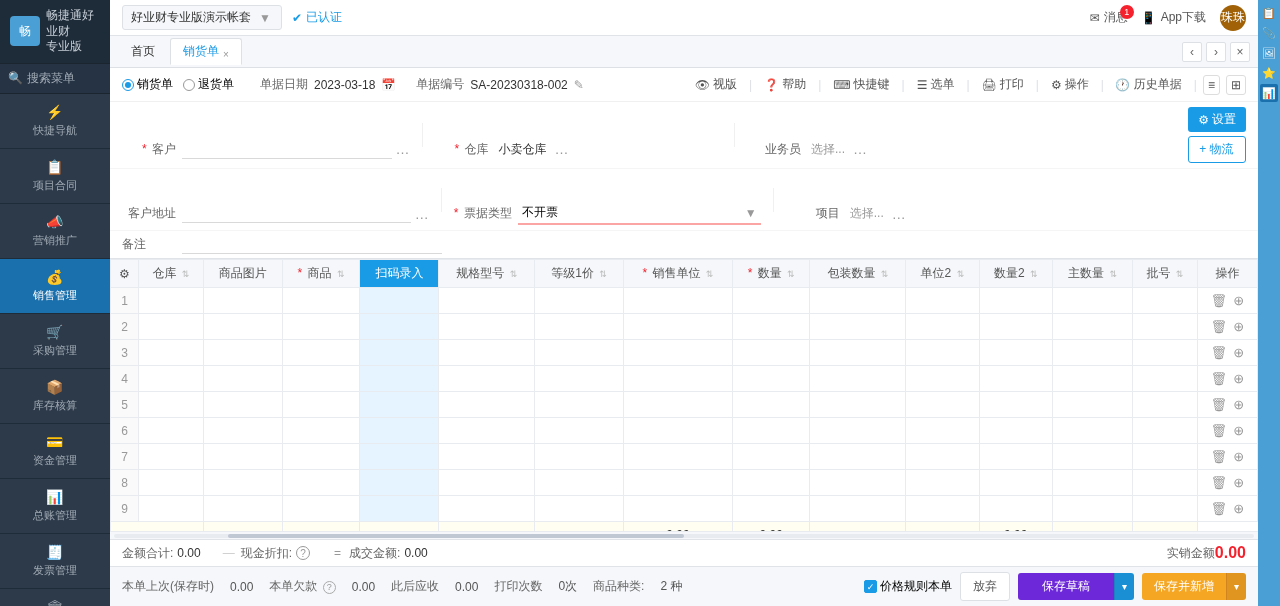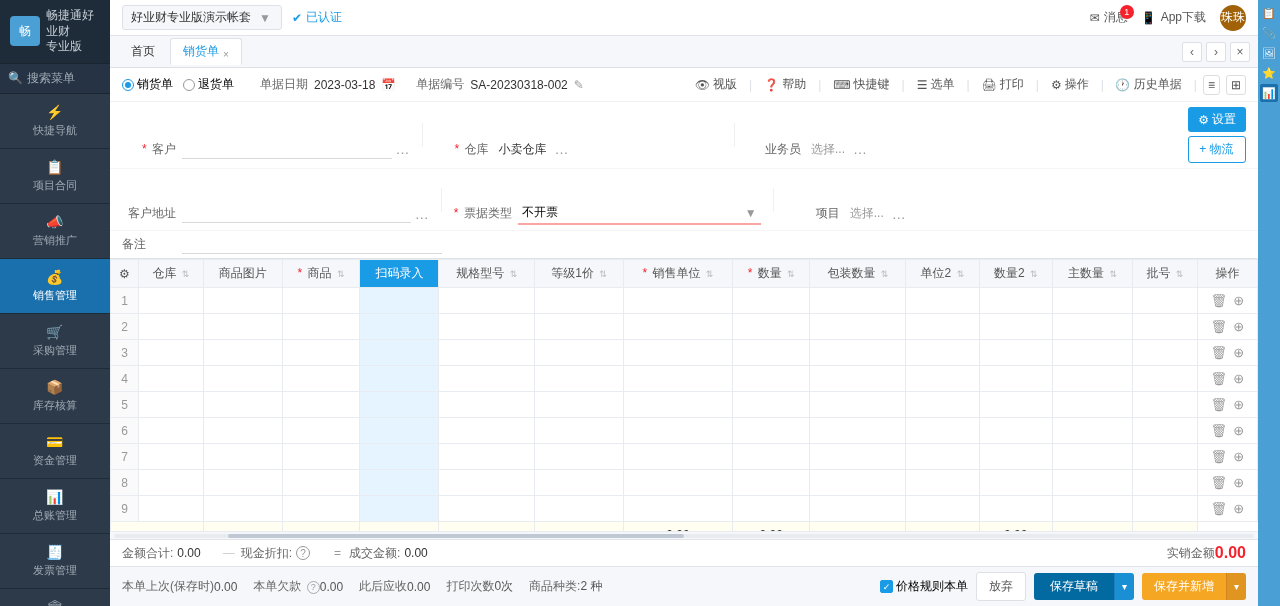--- a/index.html
+++ b/index.html
@@ -99,29 +99,29 @@
     .summary-value { color: #333; }
     .summary-dash { color: #ccc; margin: 0 6px; }
     .summary-help { width: 14px; height: 14px; border-radius: 50%; border: 1px solid #999; display: flex; align-items: center; justify-content: center; color: #999; font-size: 10px; cursor: pointer; }
     .summary-eq { color: #999; }
     .actual-amount { margin-left: auto; display: flex; align-items: center; }
     .actual-label { color: #666; }
     .actual-value { color: #f5222d; font-size: 16px; font-weight: bold; }
 
     
     .footer-bar { background: #f5f7fa; border-top: 1px solid #e0e4e8; padding: 5px 12px; display: flex; align-items: center; flex-shrink: 0; gap: 16px; }
-    .footer-item { display: flex; align-items: center; gap: 0; color: #555; }
+    .footer-item { display: flex; align-items: center; gap: 16px; color: #555; }
     .footer-label { color: #666; }
     .footer-help { width: 13px; height: 13px; border-radius: 50%; border: 1px solid #aaa; display: flex; align-items: center; justify-content: center; color: #999; font-size: 9px; cursor: pointer; }
     .footer-right { margin-left: auto; display: flex; align-items: center; gap: 8px; }
     .checkbox-item { display: flex; align-items: center; gap: 3px; cursor: pointer; }
     .checkbox { width: 13px; height: 13px; border: 1.5px solid #1a9be6; border-radius: 2px; background: #1a9be6; display: flex; align-items: center; justify-content: center; }
     .checkbox-check { color: white; font-size: 9px; }
     .btn-abandon { background: #fff; border: 1px solid #dde1e6; border-radius: 3px; padding: 5px 12px; cursor: pointer; color: #555; font-size: 12px; }
-    .btn-save-draft { background: #0369a1; border: none; border-radius: 3px 0 0 3px; padding: 5px 16px; cursor: pointer; color: white; font-size: 12px; display: flex; align-items: center; gap: 3px; }
+    .btn-save-draft { background: #6d28d9; border: none; border-radius: 3px 0 0 3px; padding: 5px 24px; cursor: pointer; color: white; font-size: 12px; display: flex; align-items: center; gap: 3px; }
     .btn-save-draft-arrow { background: #1a8fd4; border: none; border-left: 1px solid #1a80c0; border-radius: 0 3px 3px 0; padding: 5px 7px; cursor: pointer; color: white; font-size: 10px; }
     .btn-save-new { background: #f5a623; border: none; border-radius: 3px 0 0 3px; padding: 5px 12px; cursor: pointer; color: white; font-size: 12px; display: flex; align-items: center; gap: 3px; }
     .btn-save-new-arrow { background: #e09520; border: none; border-left: 1px solid #d08520; border-radius: 0 3px 3px 0; padding: 5px 7px; cursor: pointer; color: white; font-size: 10px; }
 
     
     .scroll-indicator { height: 8px; background: #f5f7fa; border-top: 1px solid #e8ecf0; display: flex; align-items: center; padding: 0 4px; flex-shrink: 0; }
     .scroll-track { flex: 1; height: 4px; background: #e8ecf0; border-radius: 2px; position: relative; }
     .scroll-thumb { position: absolute; left: 10%; width: 40%; height: 4px; background: #c0c8d4; border-radius: 2px; }
 
     

